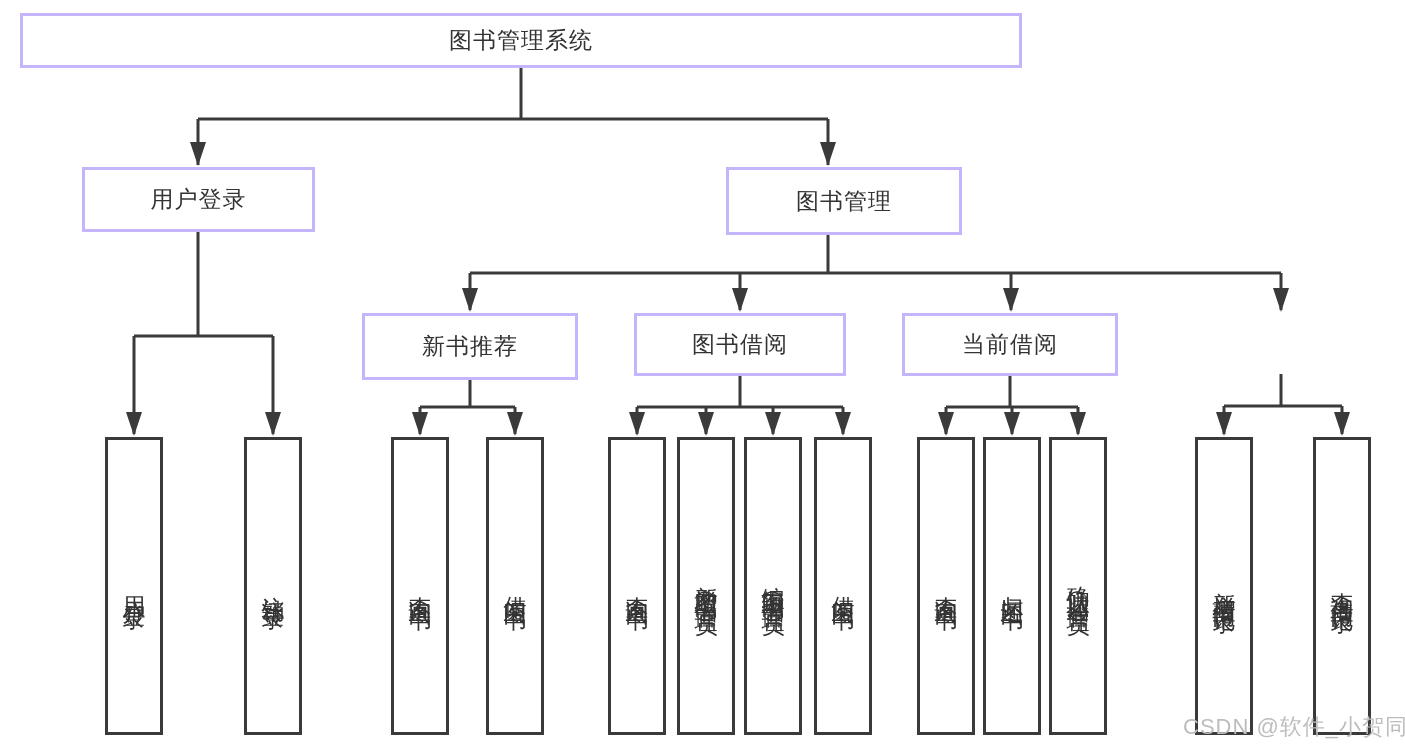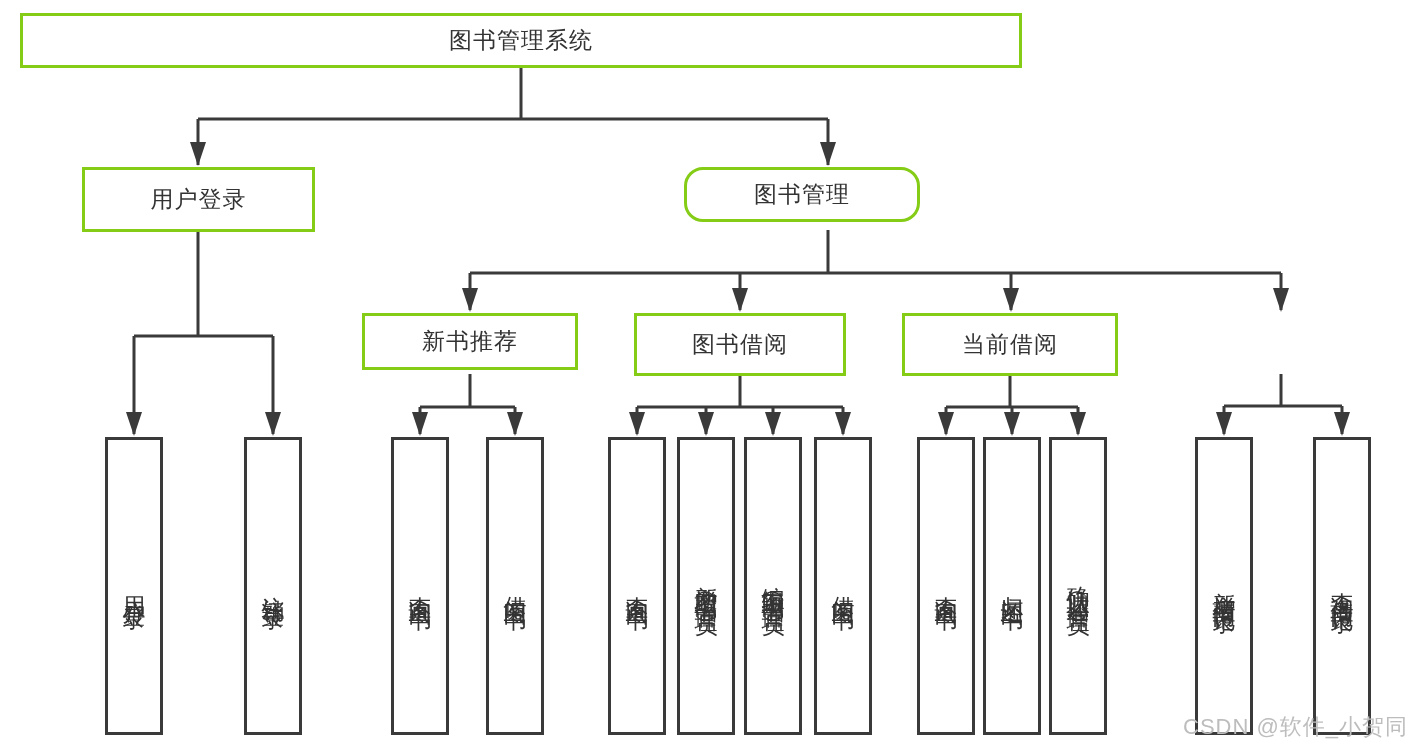--- a/index.html
+++ b/index.html
@@ -16,21 +16,21 @@
     overflow: hidden;
   }
   .connector-layer {
     position: absolute;
     left: 0;
     top: 0;
   }
   .node-h {
     position: absolute;
     box-sizing: border-box;
-    border: 3px solid #84cc16;
+    border: 3px solid #c4b5fd;
     background: #ffffff;
     display: flex;
     align-items: center;
     justify-content: center;
     font-size: 23px;
     color: #333333;
     letter-spacing: 1px;
     white-space: nowrap;
   }
   .node-v {
@@ -95,23 +95,23 @@
       <polygon points="1004,412 1020,412 1012,436"></polygon>
       <polygon points="1070,412 1086,412 1078,436"></polygon>
       <polygon points="1216,412 1232,412 1224,436"></polygon>
       <polygon points="1334,412 1350,412 1342,436"></polygon>
     </g>
   </svg>
 
   <div class="node-h" style="left:20px; top:13px; width:1002px; height:55px;">图书管理系统</div>
 
   <div class="node-h" style="left:82px; top:167px; width:233px; height:65px;">用户登录</div>
-  <div class="node-h" style="left:684px; top:167px; width:236px; height:55px;border-radius:19px;">图书管理</div>
+  <div class="node-h" style="left:726px; top:167px; width:236px; height:68px;">图书管理</div>
 
-  <div class="node-h" style="left:362px; top:313px; width:216px; height:57px;">新书推荐</div>
+  <div class="node-h" style="left:362px; top:313px; width:216px; height:67px;">新书推荐</div>
   <div class="node-h" style="left:634px; top:313px; width:212px; height:63px;">图书借阅</div>
   <div class="node-h" style="left:902px; top:313px; width:216px; height:63px;">当前借阅</div>
 
   <div class="node-v" style="left:105px;">用户登录</div>
   <div class="node-v" style="left:244px;">注销登录</div>
   <div class="node-v" style="left:391px;">查询图书</div>
   <div class="node-v" style="left:486px;">借阅图书</div>
   <div class="node-v" style="left:608px;">查询图书</div>
   <div class="node-v" style="left:677px;">新增图书（管理员）</div>
   <div class="node-v" style="left:744px;">编辑图书（管理员）</div>

